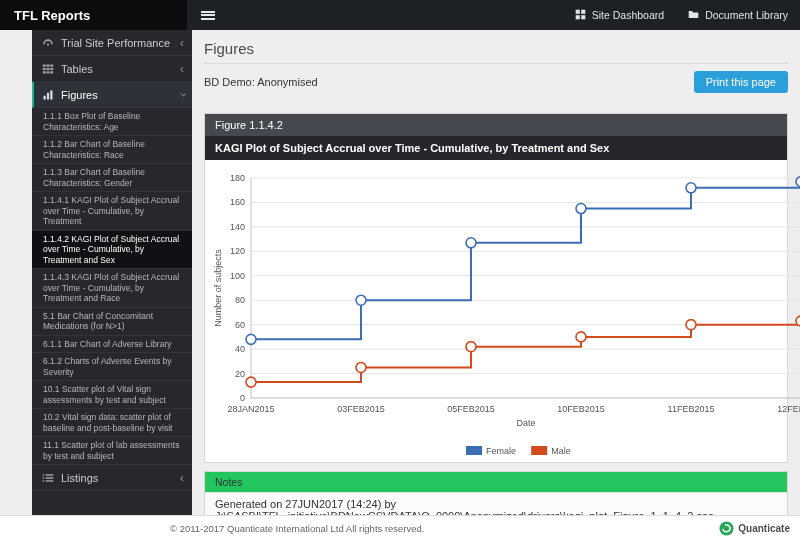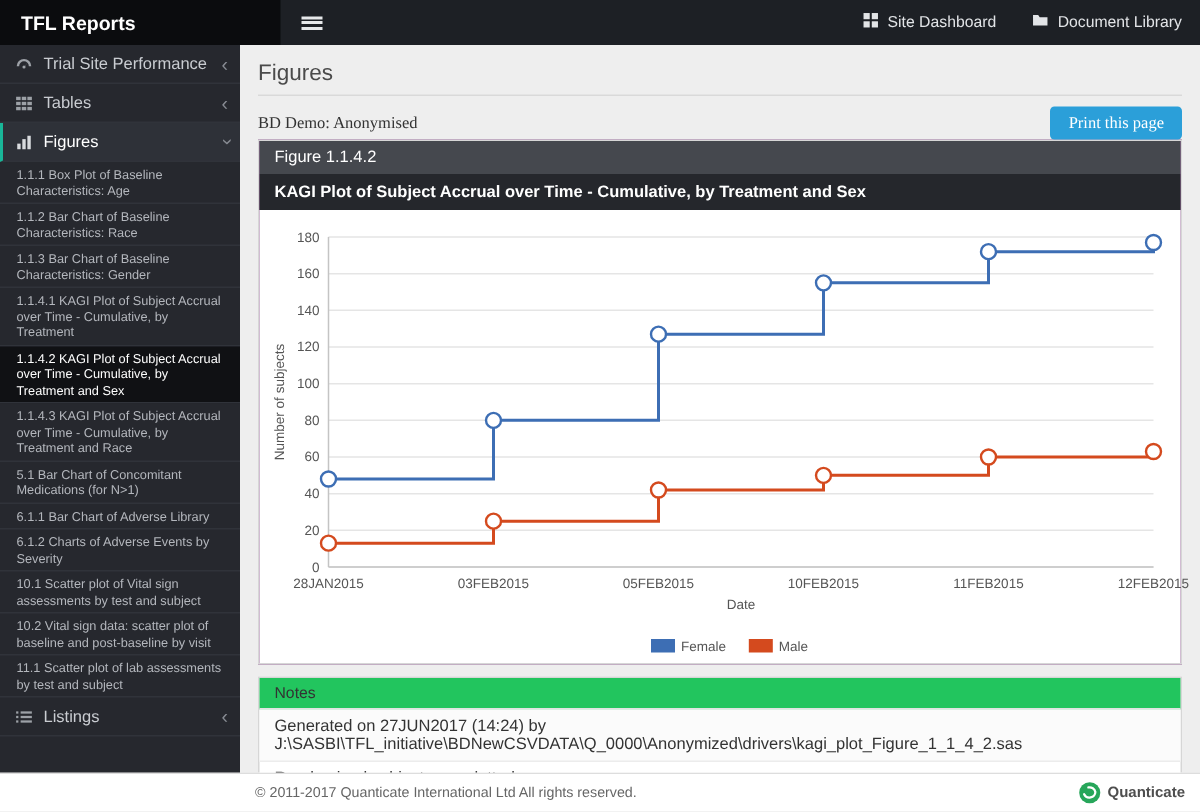--- a/index.html
+++ b/index.html
@@ -11,39 +11,39 @@
   .menu-toggle { display:flex; align-items:center; padding:0 14px; cursor:pointer; }
   .menu-toggle .bar { display:block; width:14px; height:2px; background:#e6e8ea; margin:1.5px 0; }
   .topbar-links { margin-left:auto; display:flex; align-items:stretch; }
   .topbar-link { display:flex; align-items:center; gap:6px; padding:0 12px; color:#e2e4e7; font-size:10.5px; cursor:pointer; }
   .topbar-link svg { color:#e2e4e7; }
 
   
   .content-row { display:flex; height:485px; }
 
   
-  .sidebar { width:160px; background:#26282e; flex:none; overflow:hidden; }
+  .sidebar { width:160px; background:#26282e; flex:none; overflow:hidden;margin-left:32px; }
   .nav-section { display:flex; align-items:center; gap:7px; padding:6px 8px 6px 10px; font-size:11px; color:#c9ccd1; border-bottom:1px solid #30333a; cursor:pointer; }
   .nav-section .nav-icon { color:#9da1a7; display:flex; align-items:center; }
   .nav-section.active { background:#2e3138; color:#ffffff; border-left:2px solid #19b698; padding-left:8px; }
   .nav-section.active .nav-icon { color:#d9dbde; }
   .chev { margin-left:auto; font-size:13px; color:#878b92; display:inline-block; line-height:1; }
   .chev.down { transform:rotate(-90deg); }
   .nav-sub { }
   .nav-subitem { font-size:8.5px; line-height:10.5px; color:#b4b7bd; padding:3px 8px 3px 11px; border-bottom:1px solid #30333a; cursor:pointer; }
   .nav-subitem.active { background:#101114; color:#ffffff; }
 
   
   .main { flex:1; padding:10px 12px 6px 12px; overflow:hidden; }
   .page-title { font-size:15px; color:#4a4a4a; padding-bottom:6px; border-bottom:1px solid #d9d9d9; margin-bottom:7px; }
-  .subtitle-row { display:flex; align-items:center; justify-content:space-between; margin-bottom:0;font-family:Liberation Serif, serif; }
+  .subtitle-row { display:flex; align-items:center; justify-content:space-between; margin-bottom:20px; }
   .subtitle { font-size:11px; color:#333; }
   .print-btn { background:#2b9fd9; color:#fff; border:none; border-radius:3px; font-size:11px; padding:5px 12px; font-family:inherit; cursor:pointer; }
 
-  .figure-card { background:#701a75; border:1px solid #d6d6d6; margin-bottom:8px; }
+  .figure-card { background:#737373; border:1px solid #d6d6d6; margin-bottom:8px; }
   .fig-head1 { background:#45484e; color:#fff; font-size:11px; padding:5px 10px; }
   .fig-head2 { background:#25272c; color:#fff; font-size:11px; font-weight:bold; padding:6px 10px; }
   .chart-wrap { padding:4px 6px 2px 6px; background:#fff; }
   #chart-svg { overflow:visible; display:block; }
   #chart-svg text { font-family:"Liberation Sans", sans-serif; font-size:9px; fill:#555; }
 
   .notes-card { background:#fff; border:1px solid #d6d6d6; }
   .notes-head { font-size:10.5px; color:#333; padding:4px 10px; background:#22c55e; border-bottom:1px solid #e2e2e2; }
   .notes-row { font-size:11px; color:#333; padding:5px 10px; border-bottom:1px solid #ececec; }
   .notes-row:first-child { background:#fbfbfb; }

